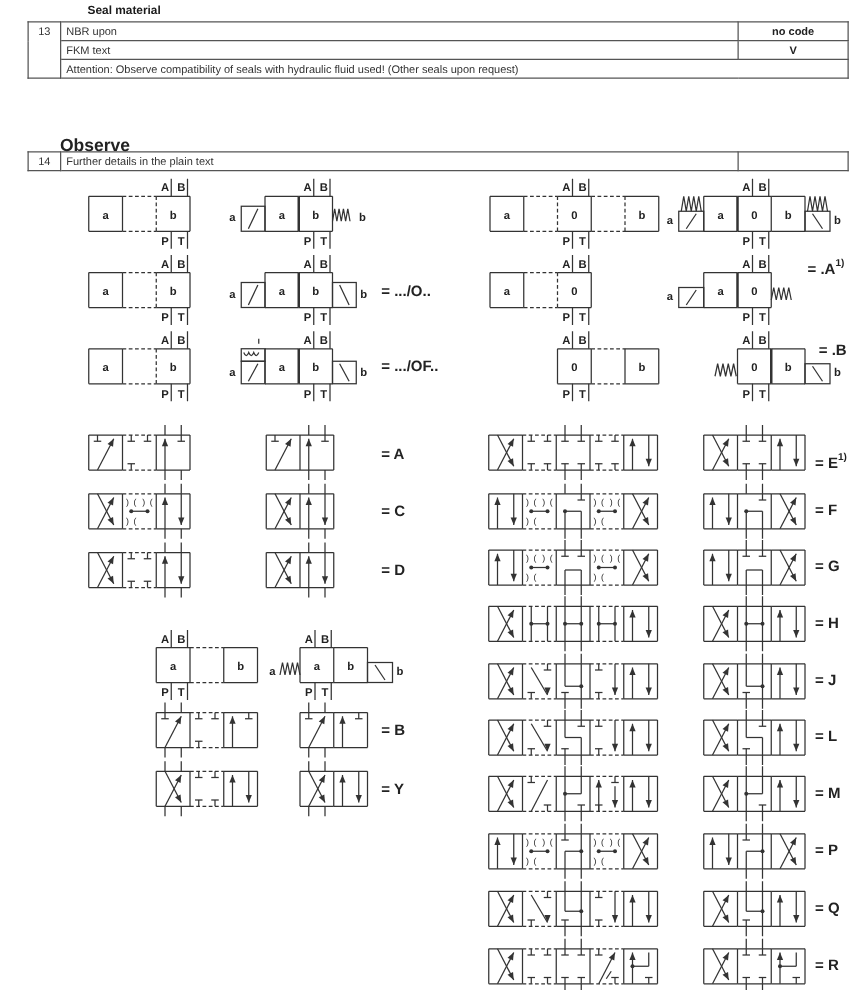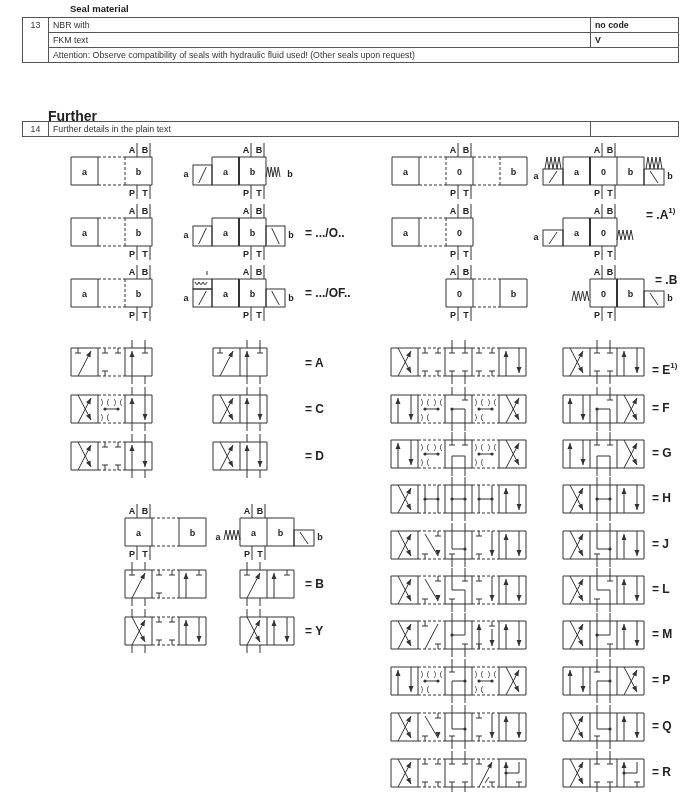--- a/index.html
+++ b/index.html
@@ -3,38 +3,38 @@
 <meta charset="utf-8">
 <style>
   html, body { margin: 0; padding: 0; background: #ffffff; }
   body { width: 688px; height: 792px; position: relative; overflow: hidden;
          font-family: "Liberation Sans", "DejaVu Sans", sans-serif; color: #1a1a1a; }
   .section-title { position: absolute; left: 22px; top: 3px; font-size: 9.5px; font-weight: bold; margin-left: 48px; }
   table.seal { position: absolute; left: 22px; border-collapse: collapse; width: 657px;
                font-size: 8.8px; color: #333; border-radius: 23px; }
   table.seal td { border: 1px solid #555; height: 14px; padding: 0 4px; line-height: 14px; }
   table.seal td.num { width: 17px; text-align: center; vertical-align: top; }
-  table.seal td.code { width: 79px; text-align: left; font-weight: bold; color: #222; }
+  table.seal td.code { width: 79px; text-align: center; font-weight: bold; color: #222; }
   #t13 { top: 17px; }
   #t14 { top: 73px; margin-top: 48px; }
   .symbols-title { position: absolute; left: 48px; top: 108px; font-size: 14px; font-weight: bold; color: #222; }
   svg.sym { position: absolute; left: 0; top: 0; }
   .lbl { position: absolute; font-size: 12px; font-weight: bold; color: #222; white-space: nowrap; }
   .lbl sup { font-size: 8px; vertical-align: top; position: relative; top: -2px; }
 </style>
 </head>
 <body>
 
 <div class="section-title">Seal material</div>
 
 <table class="seal" id="t13">
   <tbody>
       <tr>
     <td class="num" rowspan="3">13</td>
-    <td>NBR with</td>
+    <td>NBR upon</td>
     <td class="code">no code</td>
   </tr>
   <tr>
     <td>FKM text</td>
     <td class="code">V</td>
   </tr>
   <tr>
     <td colspan="2">Attention: Observe compatibility of seals with hydraulic fluid used! (Other seals upon request)</td>
   </tr>
 </tbody>
@@ -43,21 +43,21 @@
 <table class="seal" id="t14">
   <tbody>
       <tr>
     <td class="num">14</td>
     <td>Further details in the plain text</td>
     <td class="code"></td>
   </tr>
 </tbody>
   </table>
 
-<div class="symbols-title">Further</div>
+<div class="symbols-title">Observe</div>
 
 <svg class="sym" id="symsvg" width="688" height="792">
     <line x1="71" y1="157" x2="98" y2="157" stroke="#333" stroke-width="1"></line>
     <line x1="71" y1="185" x2="98" y2="185" stroke="#333" stroke-width="1"></line>
     <text x="84.5" y="175" font-size="9" font-family="Liberation Sans, sans-serif" font-weight="bold" fill="#222" text-anchor="middle">a</text>
     <line x1="98" y1="157" x2="125" y2="157" stroke="#333" stroke-width="1" stroke-dasharray="3,2"></line>
     <line x1="98" y1="185" x2="125" y2="185" stroke="#333" stroke-width="1" stroke-dasharray="3,2"></line>
     <line x1="125" y1="157" x2="152" y2="157" stroke="#333" stroke-width="1"></line>
     <line x1="125" y1="185" x2="152" y2="185" stroke="#333" stroke-width="1"></line>
     <text x="138.5" y="175" font-size="9" font-family="Liberation Sans, sans-serif" font-weight="bold" fill="#222" text-anchor="middle">b</text>

